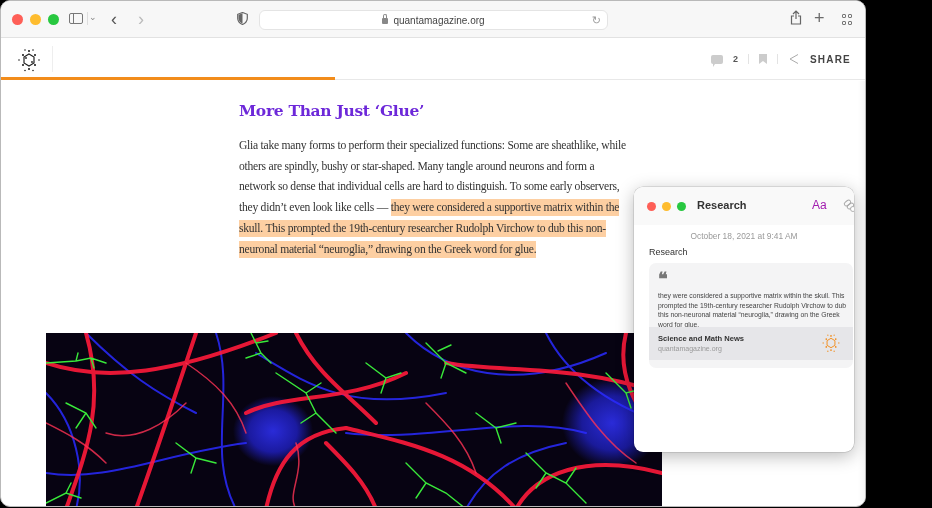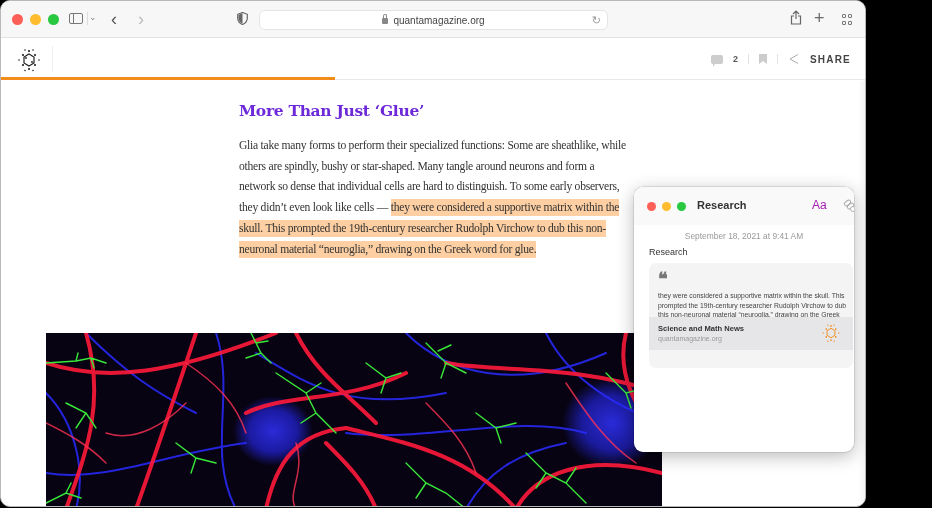--- a/index.html
+++ b/index.html
@@ -96,21 +96,21 @@
   .note .traffic span { width: 9px; height: 9px; }
   .note-title { position: absolute; left: 63px; top: 12px; font-size: 11px; font-weight: bold; color: #333; }
   .aa-btn { position: absolute; left: 178px; top: 11px; font-size: 12px; color: #a21caf; }
   .link-btn { position: absolute; left: 208px; top: 11px; width: 14px; height: 14px; }
   .more-btn { position: absolute; left: 246px; top: 9px; font-size: 14px; color: #777; letter-spacing: -4px; }
   .note-date { position: absolute; left: 0; width: 100%; top: 44px; text-align: center; font-size: 8.4px; color: #999; }
   .note-text { position: absolute; left: 15px; top: 60px; font-size: 9px; color: #333; }
   .link-card { position: absolute; left: 15px; top: 76px; width: 204px; height: 105px; background: #f4f4f5; border-radius: 7px; overflow: hidden; }
   .quote-mark { position: absolute; left: 9px; top: 5px; font-family: "DejaVu Serif", serif; font-weight: bold; font-size: 18px; color: #777; }
   .card-quote { position: absolute; left: 9px; top: 28px; width: 192px; font-size: 6.8px; line-height: 9.5px; color: #444; }
-  .card-foot { position: absolute; left: 0; bottom: 18px; width: 100%; height: 33px; background: #e6e6e9; }
+  .card-foot { position: absolute; left: 0; bottom: 8px; width: 100%; height: 33px; background: #e6e6e9; }
   .card-source { position: absolute; left: 9px; top: 7px; font-size: 7.6px; font-weight: bold; color: #333; }
   .card-domain { position: absolute; left: 9px; top: 18px; font-size: 7px; color: #999; }
   .card-logo { position: absolute; right: 11px; top: 5px; width: 22px; height: 22px; }
 </style>
 </head>
 <body>
 
 <div class="safari">
   <div class="toolbar">
     <div class="traffic" style="left:11px">
@@ -256,21 +256,21 @@
     </div>
     <div class="note-title">Research</div>
     <div class="aa-btn">Aa</div>
     <svg class="link-btn" viewBox="0 0 14 14">
       <rect x="2" y="3" width="7" height="4" rx="2" transform="rotate(-40 5.5 5)" fill="none" stroke="#aaa" stroke-width="1"></rect>
       <rect x="5" y="6" width="7" height="4" rx="2" transform="rotate(-40 8.5 8)" fill="none" stroke="#aaa" stroke-width="1"></rect>
       <circle cx="11" cy="11" r="2.5" fill="#fff" stroke="#aaa" stroke-width="0.9"></circle>
     </svg>
     <div class="more-btn">»</div>
   </div>
-  <div class="note-date">September 18, 2021 at 9:41 AM</div>
+  <div class="note-date">October 18, 2021 at 9:41 AM</div>
   <div class="note-text">Research</div>
   <div class="link-card">
     <div class="quote-mark">❝</div>
     <div class="card-quote">they were considered a supportive matrix within the skull. This prompted the 19th-century researcher Rudolph Virchow to dub this non-neuronal material “neuroglia,” drawing on the Greek word for glue.</div>
     <div class="card-foot">
       <div class="card-source">Science and Math News</div>
       <div class="card-domain">quantamagazine.org</div>
       <svg class="card-logo" viewBox="0 0 28 28">
         <g fill="#f28c1b">
           <circle cx="14" cy="5" r="1.1"></circle>

